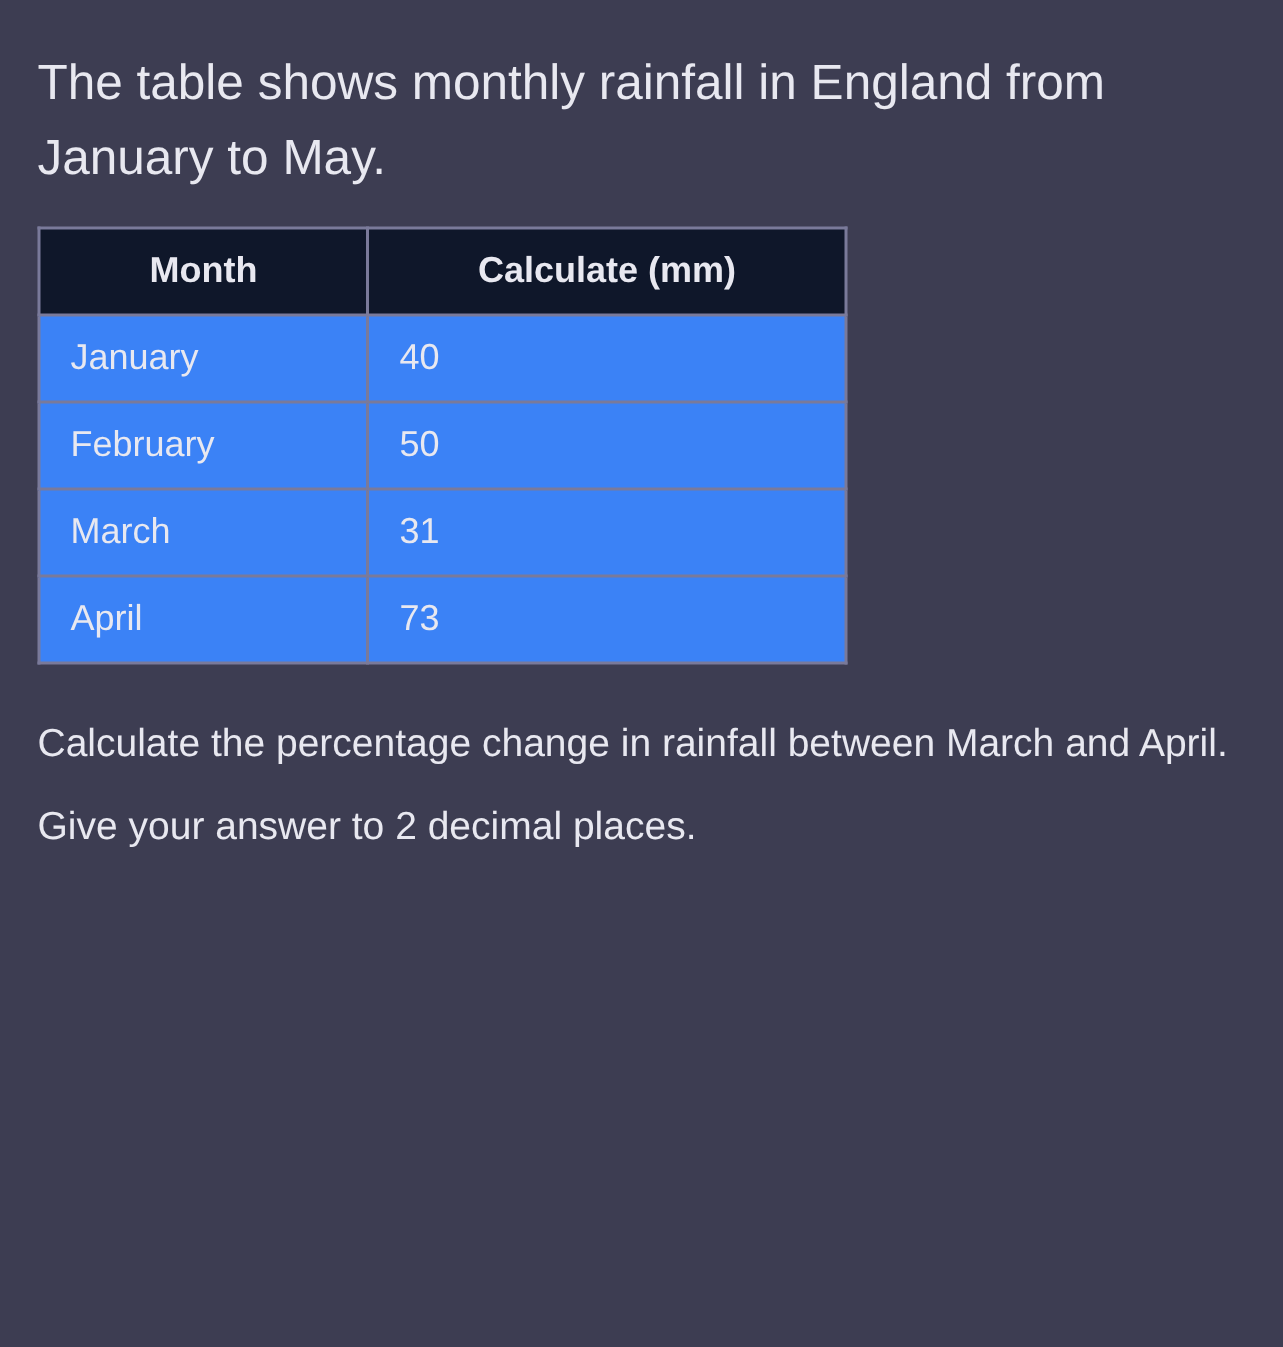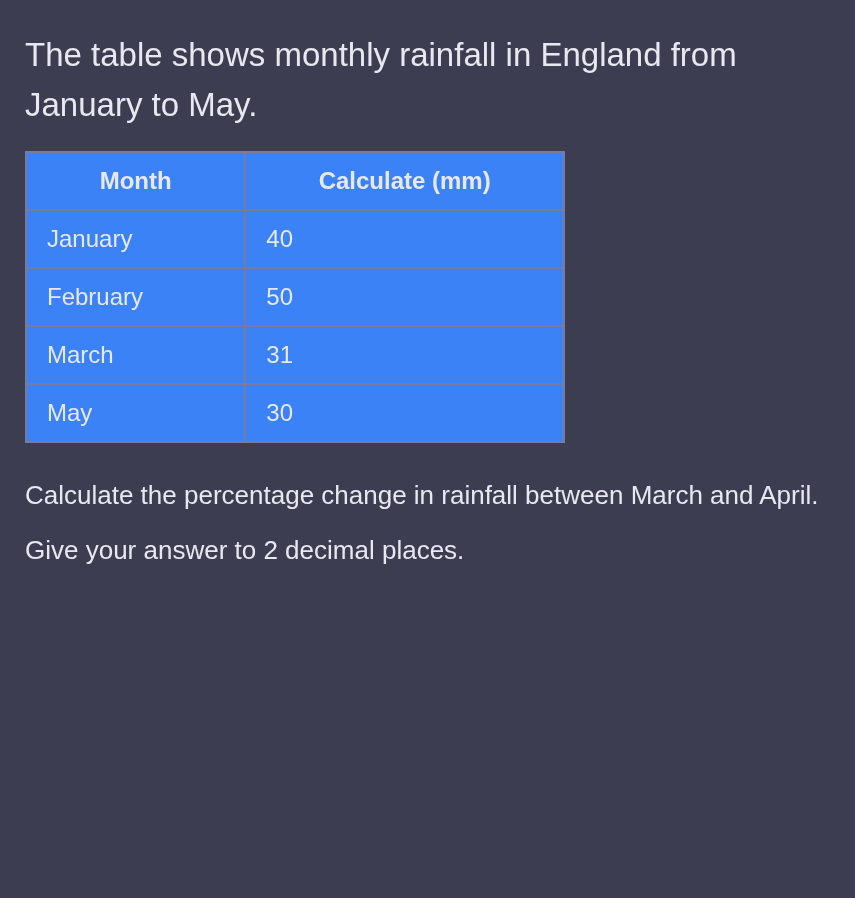--- a/index.html
+++ b/index.html
@@ -32,21 +32,21 @@
 
     th, td {
       border: 2px solid #7a7a9a;
       padding: 14px 20px;
       font-size: 24px;
       font-weight: 400;
     }
 
     thead th {
       font-weight: 700;
-      background-color: #3b82f6;
+      background-color: #0f172a;
     }
 
     tbody td {
       background-color: #3b82f6;
     }
 
     .col-month {
       width: 220px;
     }
 
@@ -86,21 +86,21 @@
       </tr>
       <tr>
         <td>February</td>
         <td>50</td>
       </tr>
       <tr>
         <td>March</td>
         <td>31</td>
       </tr>
       <tr>
-        <td>May</td>
-        <td>30</td>
+        <td>April</td>
+        <td>73</td>
       </tr>
     </tbody>
 </table>
 
 <p class="question-text">Calculate the percentage change in rainfall between March and April.</p>
 
 <p class="answer-text">Give your answer to 2 decimal places.</p>
 
 </body></html>

